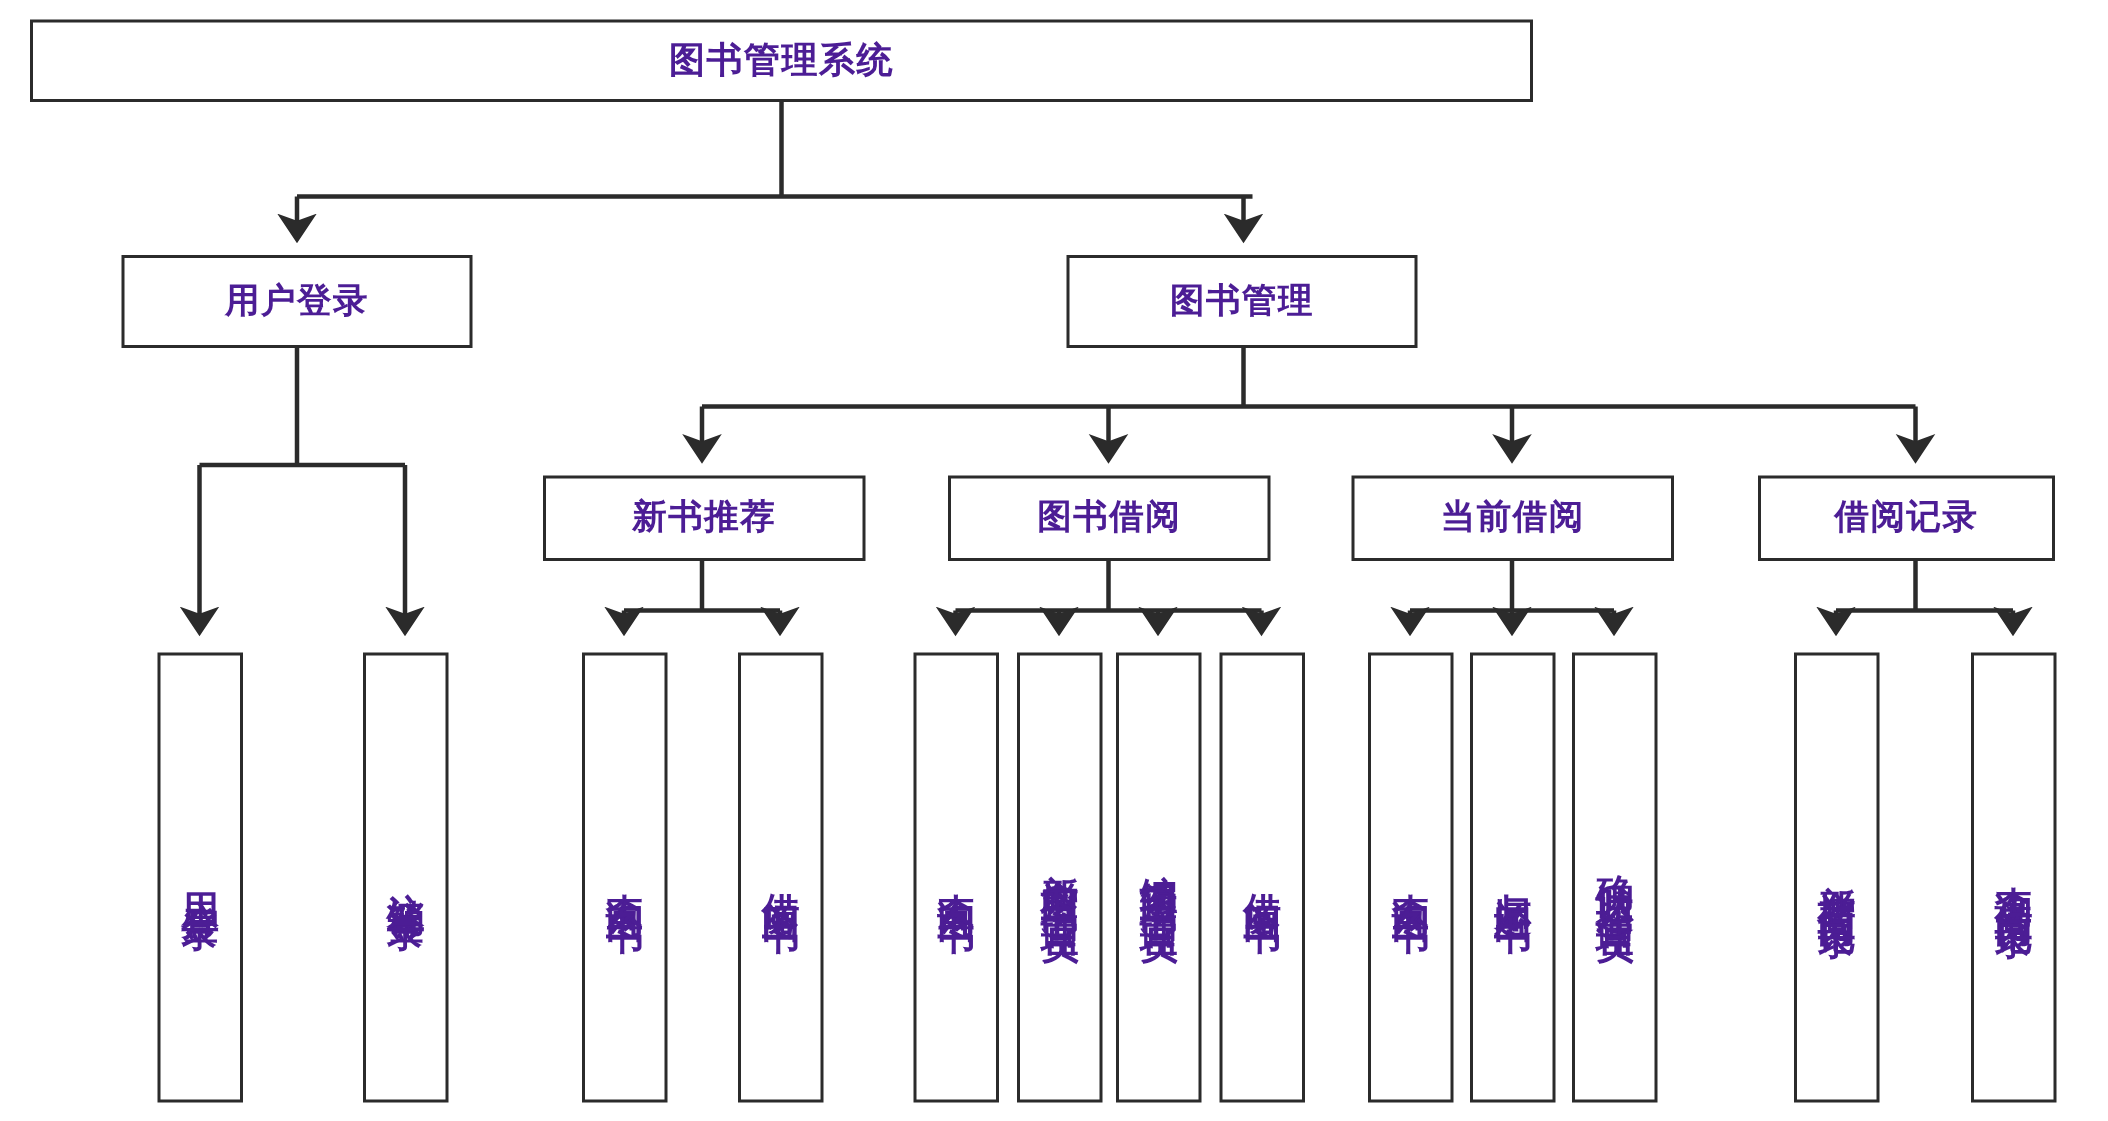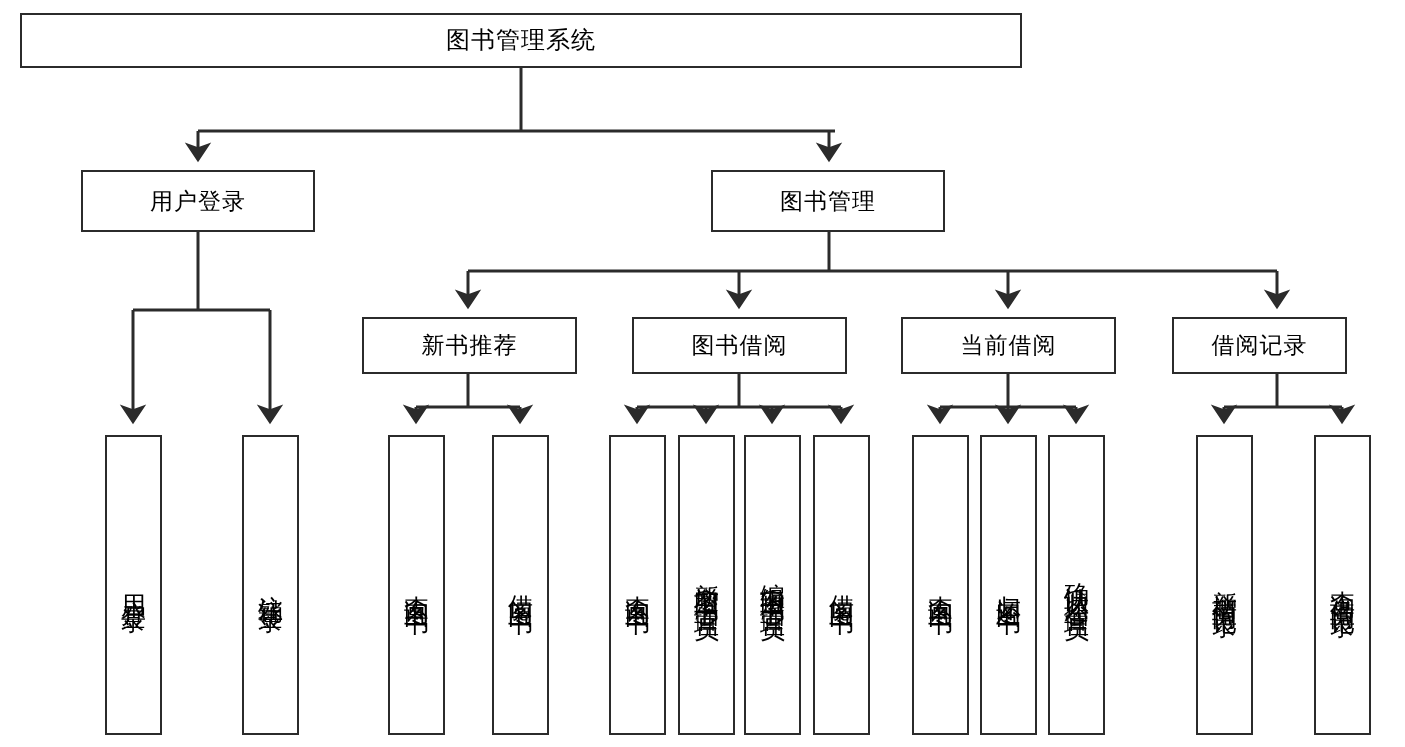--- a/index.html
+++ b/index.html
@@ -26,21 +26,22 @@
     pointer-events: none;
   }
   .node {
     position: absolute;
     box-sizing: border-box;
     border: 2.5px solid #2b2b2b;
     background: #ffffff;
     display: flex;
     align-items: center;
     justify-content: center;
-    color: #000000;
+    color: #4c1d95;
+    font-weight: bold;
   }
   .node .label {
     display: block;
     text-align: center;
     letter-spacing: 1px;
     line-height: 1.15;
     white-space: nowrap;
   }
   
   .node.h .label {
@@ -139,21 +140,21 @@
 
   <div class="node h" style="left:362px; top:317px; width:215px; height:57px;">
     <span class="label">新书推荐</span>
   </div>
   <div class="node h" style="left:901px; top:317px; width:215px; height:57px;">
     <span class="label">当前借阅</span>
   </div>
   <div class="node h" style="left:632px; top:317px; width:215px; height:57px;">
     <span class="label">图书借阅</span>
   </div>
-  <div class="node h" style="left:1172px; top:317px; width:175px; height:57px;">
+  <div class="node h" style="left:1172px; top:317px; width:198px; height:57px;">
     <span class="label">借阅记录</span>
   </div>
 
   <div class="node v" style="left:105px; top:435px; width:57px; height:300px;">
     <span class="label">用户登录</span>
   </div>
   <div class="node v" style="left:242px; top:435px; width:57px; height:300px;">
     <span class="label">注销登录</span>
   </div>
 

